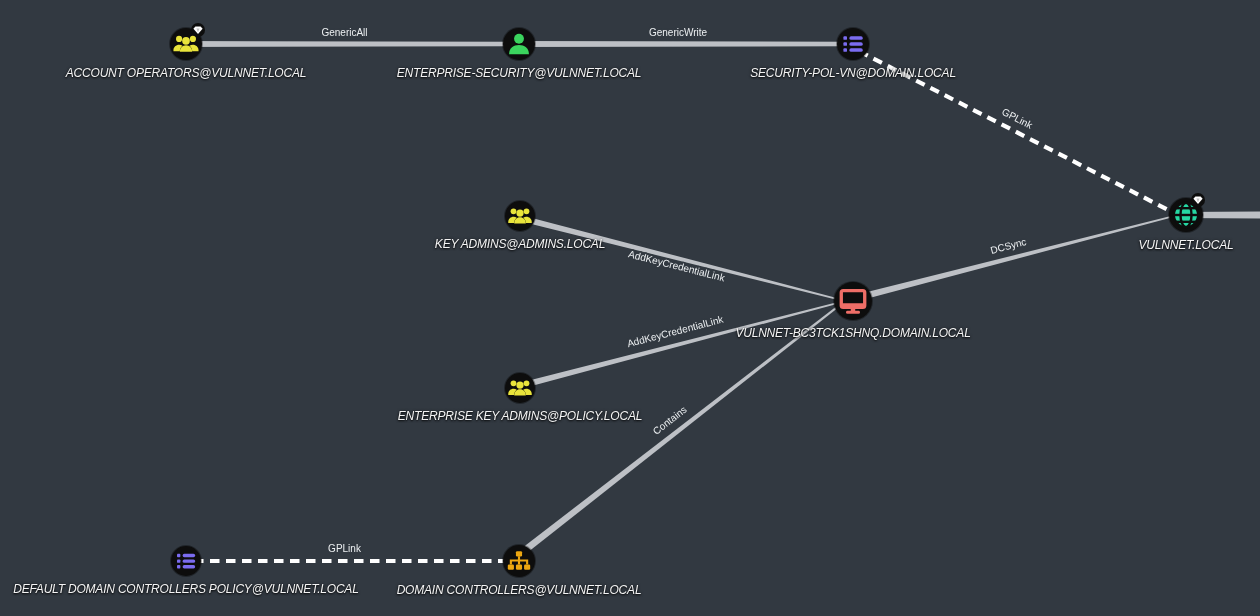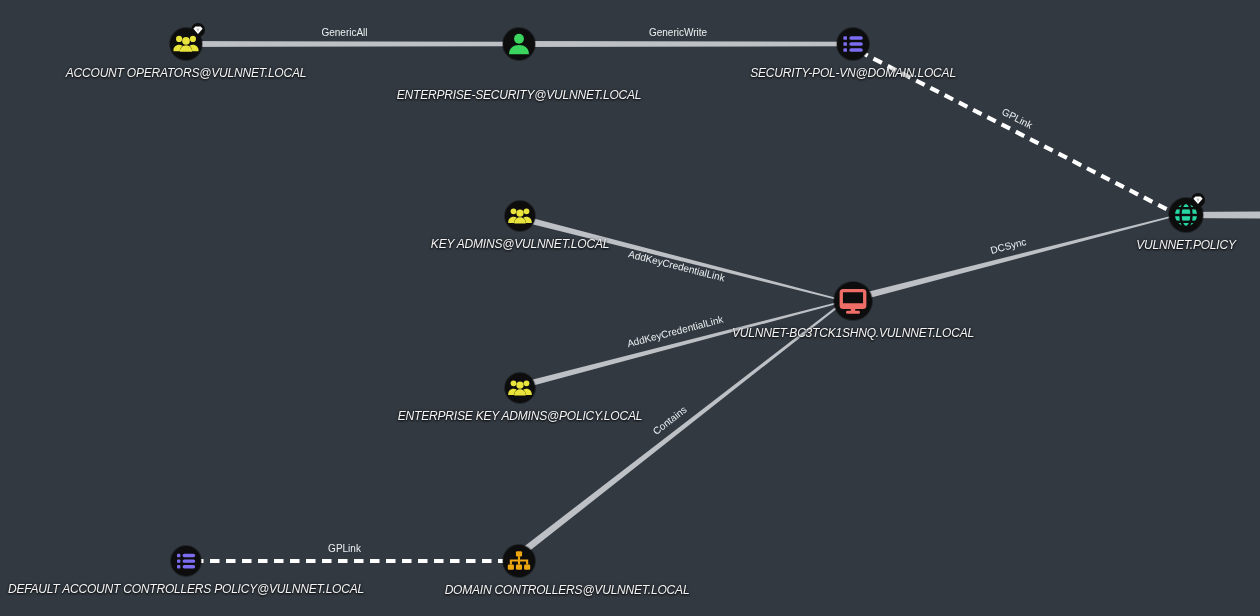--- a/index.html
+++ b/index.html
@@ -87,21 +87,21 @@
       </div>
       <div class="node" style="left: 511px; top: 44px;">
         <div class="node-circle" style="height: 32px; width: 32px; margin-top: -16px; margin-left: -16px;">
           <svg viewBox="0 0 24 24">
             <g fill="#3bd45e">
               <circle cx="12" cy="8.1" r="3.7"></circle>
               <path d="M4.6 19.2c0-4 3.3-6.4 7.4-6.4s7.4 2.4 7.4 6.4v.4H4.6z"></path>
             </g>
           </svg>
         </div>
-        <div class="node-label" style="top: 22px; margin-top: 22px;">ENTERPRISE-SECURITY@VULNNET.LOCAL</div>
+        <div class="node-label" style="top: 22px;">ENTERPRISE-SECURITY@VULNNET.LOCAL</div>
       </div>
       <div class="node" style="left: 845px; top: 44px;">
         <div class="node-circle" style="height: 32px; width: 32px; margin-top: -16px; margin-left: -16px;">
           <svg viewBox="0 0 24 24">
             <g fill="#7b6cf0">
               <rect x="4.8" y="6.2" width="2.7" height="2.7" rx="0.7"></rect>
               <rect x="9.3" y="6.2" width="10" height="2.7" rx="1.3"></rect>
               <rect x="4.8" y="10.7" width="2.7" height="2.7" rx="0.7"></rect>
               <rect x="9.3" y="10.7" width="10" height="2.7" rx="1.3"></rect>
               <rect x="4.8" y="15.2" width="2.7" height="2.7" rx="0.7"></rect>
@@ -117,57 +117,57 @@
             <g fill="#e9e43b">
               <circle cx="6.8" cy="8.2" r="2.3"></circle>
               <circle cx="17.2" cy="8.2" r="2.3"></circle>
               <circle cx="12" cy="9.6" r="2.9"></circle>
               <path d="M2.6 16.6c0-2.3 1.9-4.1 4.3-4.1.9 0 1.8.3 2.5.8-1.2 1-1.9 2.3-2 3.6v.6H2.6z"></path>
               <path d="M21.4 16.6c0-2.3-1.9-4.1-4.3-4.1-.9 0-1.8.3-2.5.8 1.2 1 1.9 2.3 2 3.6v.6h4.8z"></path>
               <path d="M7.4 17.6c0-2.6 2-4.7 4.6-4.7s4.6 2.1 4.6 4.7v.3H7.4z"></path>
             </g>
           </svg>
         </div>
-        <div class="node-label" style="top: 21px;">KEY ADMINS@VULNNET.LOCAL</div>
+        <div class="node-label" style="top: 21px;">KEY ADMINS@ADMINS.LOCAL</div>
       </div>
       <div class="node" style="left: 1178px; top: 215px;">
         <div class="node-circle" style="height: 34px; width: 34px; margin-top: -17px; margin-left: -17px;">
           <svg viewBox="0 0 24 24">
             <circle cx="12" cy="12" r="8.6" fill="#26d7a3"></circle>
             <g stroke="#0d0d0d" stroke-width="1.7" fill="none">
               <circle cx="12" cy="12" r="8.6"></circle>
               <ellipse cx="12" cy="12" rx="3.9" ry="8.6"></ellipse>
               <path d="M3.4 12h17.2"></path>
               <path d="M4.6 7.2h14.8"></path>
               <path d="M4.6 16.8h14.8"></path>
             </g>
           </svg>
         </div>
         <div class="node-badge" style="left: 5.44px; top: -22.06px;">
           <svg viewBox="0 0 14 14">
             <path fill="#ffffff" d="M4.4 3.4h5.2l2 2.4L7 11 2.4 5.8z"></path>
             <path fill="#0d0d0d" d="M5.4 5.6l1.6 3.6 1.6-3.6z" opacity="0.25"></path>
           </svg>
         </div>
-        <div class="node-label" style="top: 23px;">VULNNET.POLICY</div>
+        <div class="node-label" style="top: 23px;">VULNNET.LOCAL</div>
       </div>
       <div class="node" style="left: 845px; top: 301px;">
         <div class="node-circle" style="height: 38px; width: 38px; margin-top: -19px; margin-left: -19px;">
           <svg viewBox="0 0 24 24">
             <g fill="none" stroke="#ee6e67" stroke-width="2.1">
               <rect x="4.6" y="5.4" width="14.8" height="10.6" rx="1.2"></rect>
             </g>
             <g fill="#ee6e67">
               <rect x="4.6" y="13.4" width="14.8" height="2.6" rx="0.6"></rect>
               <rect x="10.6" y="16" width="2.8" height="2.4"></rect>
               <rect x="7.6" y="18.2" width="8.8" height="1.9" rx="0.9"></rect>
             </g>
           </svg>
         </div>
-        <div class="node-label" style="top: 25px;">VULNNET-BC3TCK1SHNQ.VULNNET.LOCAL</div>
+        <div class="node-label" style="top: 25px;">VULNNET-BC3TCK1SHNQ.DOMAIN.LOCAL</div>
       </div>
       <div class="node" style="left: 512px; top: 388px;">
         <div class="node-circle" style="height: 30px; width: 30px; margin-top: -15px; margin-left: -15px;">
           <svg viewBox="0 0 24 24">
             <g fill="#e9e43b">
               <circle cx="6.8" cy="8.2" r="2.3"></circle>
               <circle cx="17.2" cy="8.2" r="2.3"></circle>
               <circle cx="12" cy="9.6" r="2.9"></circle>
               <path d="M2.6 16.6c0-2.3 1.9-4.1 4.3-4.1.9 0 1.8.3 2.5.8-1.2 1-1.9 2.3-2 3.6v.6H2.6z"></path>
               <path d="M21.4 16.6c0-2.3-1.9-4.1-4.3-4.1-.9 0-1.8.3-2.5.8 1.2 1 1.9 2.3 2 3.6v.6h4.8z"></path>
@@ -184,31 +184,31 @@
               <path d="M12 8.4v3.2M5.9 14.6v-3h12.2v3M12 11.6v3"></path>
             </g>
             <g fill="#eda711">
               <rect x="9.7" y="4.6" width="4.6" height="4" rx="0.9"></rect>
               <rect x="3.6" y="14.6" width="4.6" height="4" rx="0.9"></rect>
               <rect x="9.7" y="14.6" width="4.6" height="4" rx="0.9"></rect>
               <rect x="15.8" y="14.6" width="4.6" height="4" rx="0.9"></rect>
             </g>
           </svg>
         </div>
-        <div class="node-label" style="top: 22px; margin-left: 48px;">DOMAIN CONTROLLERS@VULNNET.LOCAL</div>
+        <div class="node-label" style="top: 22px;">DOMAIN CONTROLLERS@VULNNET.LOCAL</div>
       </div>
       <div class="node" style="left: 178px; top: 561px;">
         <div class="node-circle" style="height: 30px; width: 30px; margin-top: -15px; margin-left: -15px;">
           <svg viewBox="0 0 24 24">
             <g fill="#7b6cf0">
               <rect x="4.8" y="6.2" width="2.7" height="2.7" rx="0.7"></rect>
               <rect x="9.3" y="6.2" width="10" height="2.7" rx="1.3"></rect>
               <rect x="4.8" y="10.7" width="2.7" height="2.7" rx="0.7"></rect>
               <rect x="9.3" y="10.7" width="10" height="2.7" rx="1.3"></rect>
               <rect x="4.8" y="15.2" width="2.7" height="2.7" rx="0.7"></rect>
               <rect x="9.3" y="15.2" width="10" height="2.7" rx="1.3"></rect>
             </g>
           </svg>
         </div>
-        <div class="node-label" style="top: 21px;">DEFAULT ACCOUNT CONTROLLERS POLICY@VULNNET.LOCAL</div>
+        <div class="node-label" style="top: 21px;">DEFAULT DOMAIN CONTROLLERS POLICY@VULNNET.LOCAL</div>
       </div>
     </div>
 </div>
 
 </body></html>

